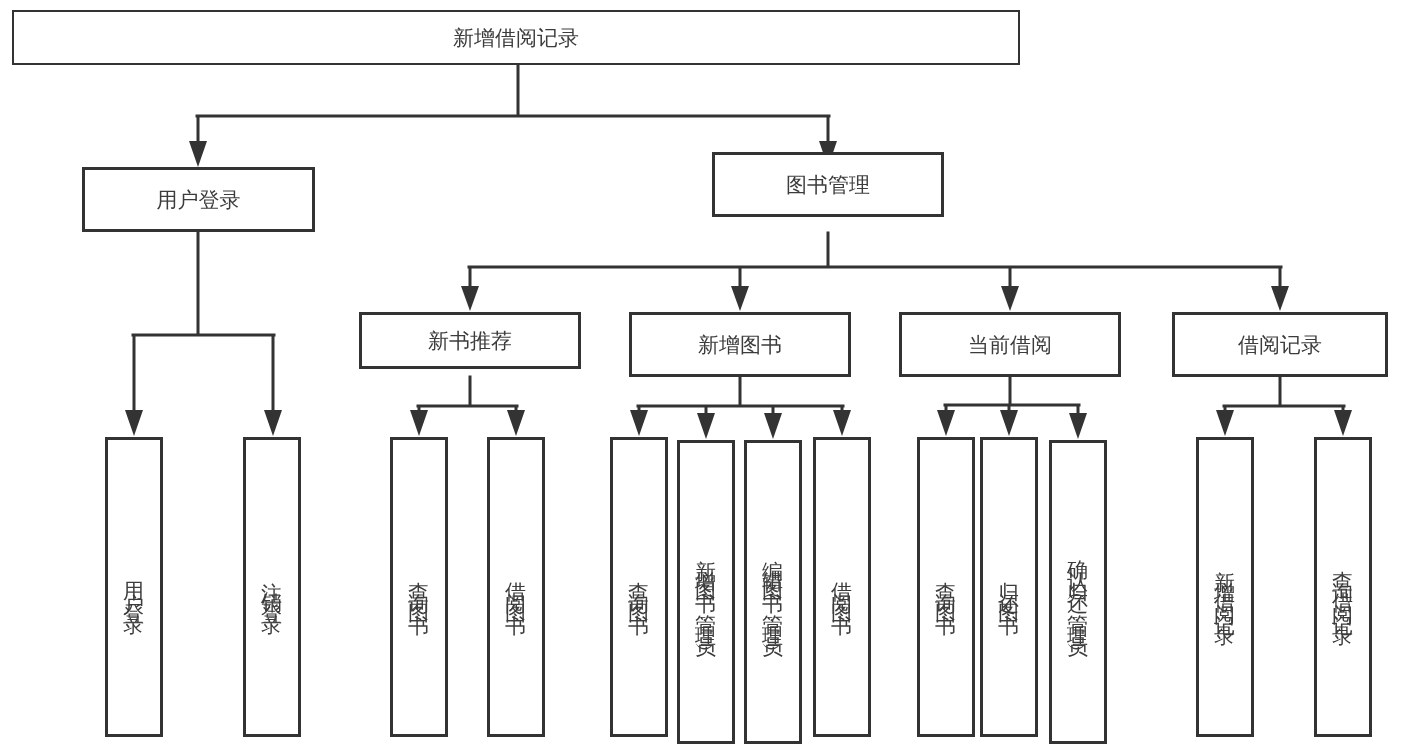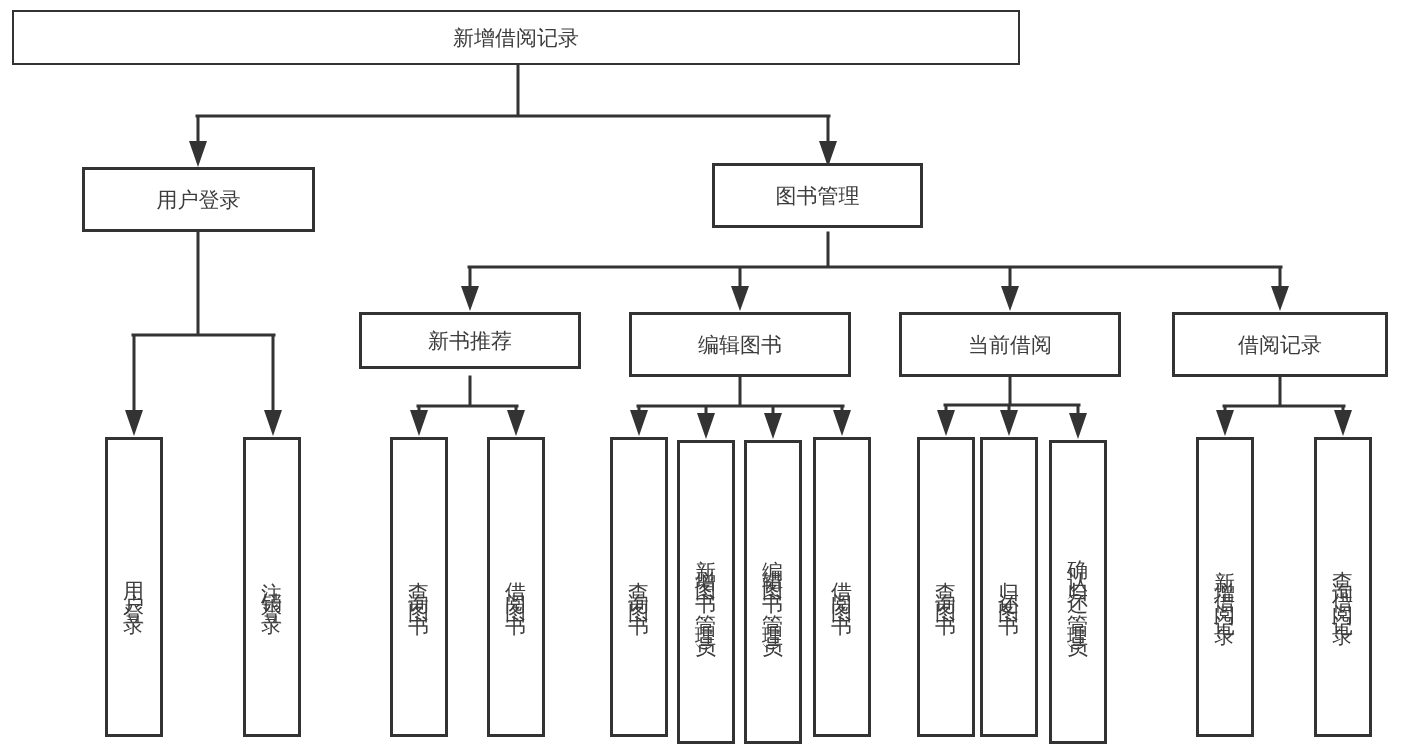--- a/index.html
+++ b/index.html
@@ -93,29 +93,29 @@
     </g>
   </svg>
 
   <div class="box lvl1" style="left:12px; top:10px; width:1008px; height:55px;">
     <span>新增借阅记录</span>
   </div>
 
   <div class="box" style="left:82px; top:167px; width:233px; height:65px;">
     <span>用户登录</span>
   </div>
-  <div class="box" style="left:712px; top:163px; width:211px; height:65px;">
+  <div class="box" style="left:712px; top:152px; width:232px; height:65px;">
     <span>图书管理</span>
   </div>
 
   <div class="box" style="left:359px; top:312px; width:222px; height:57px;">
     <span>新书推荐</span>
   </div>
   <div class="box" style="left:629px; top:312px; width:222px; height:65px;">
-    <span>编辑图书</span>
+    <span>新增图书</span>
   </div>
   <div class="box" style="left:899px; top:312px; width:222px; height:65px;">
     <span>当前借阅</span>
   </div>
   <div class="box" style="left:1172px; top:312px; width:216px; height:65px;">
     <span>借阅记录</span>
   </div>
 
   <div class="box" style="left:105px; top:437px; width:58px; height:300px;">
     <span class="vlabel">用户登录</span>

